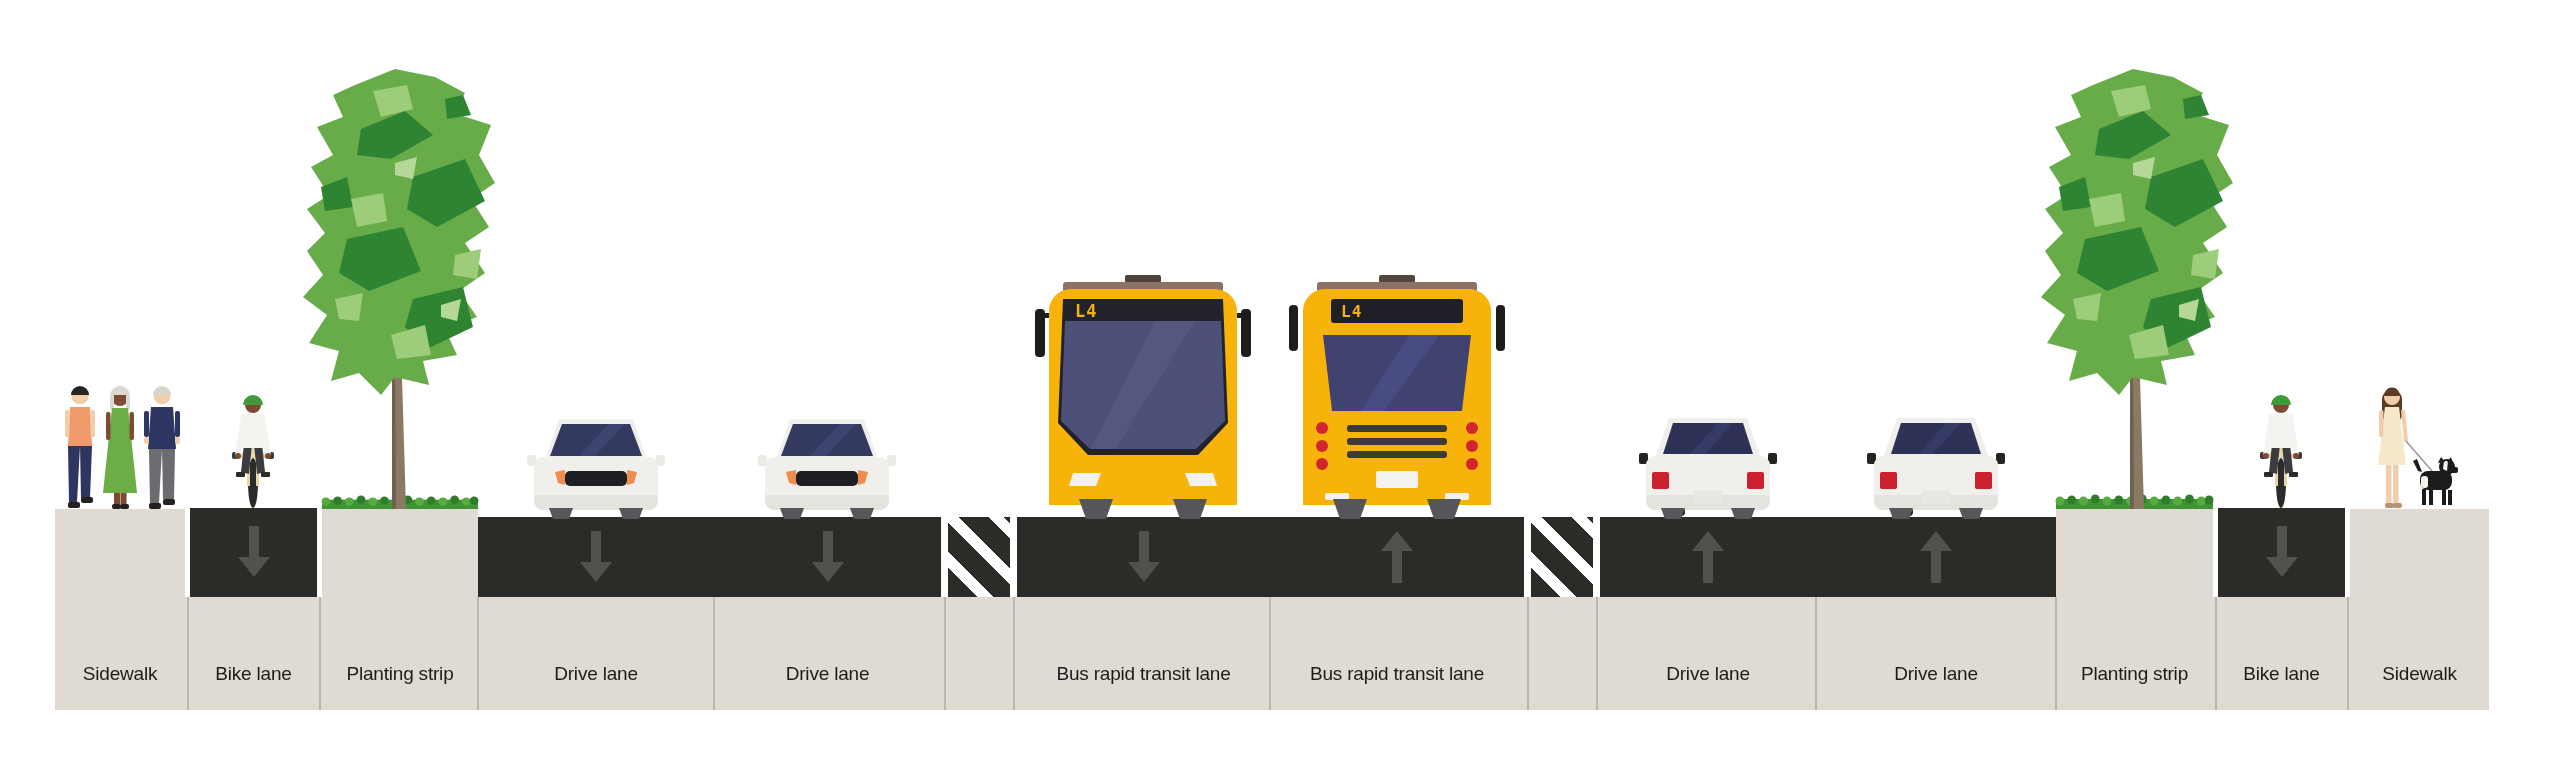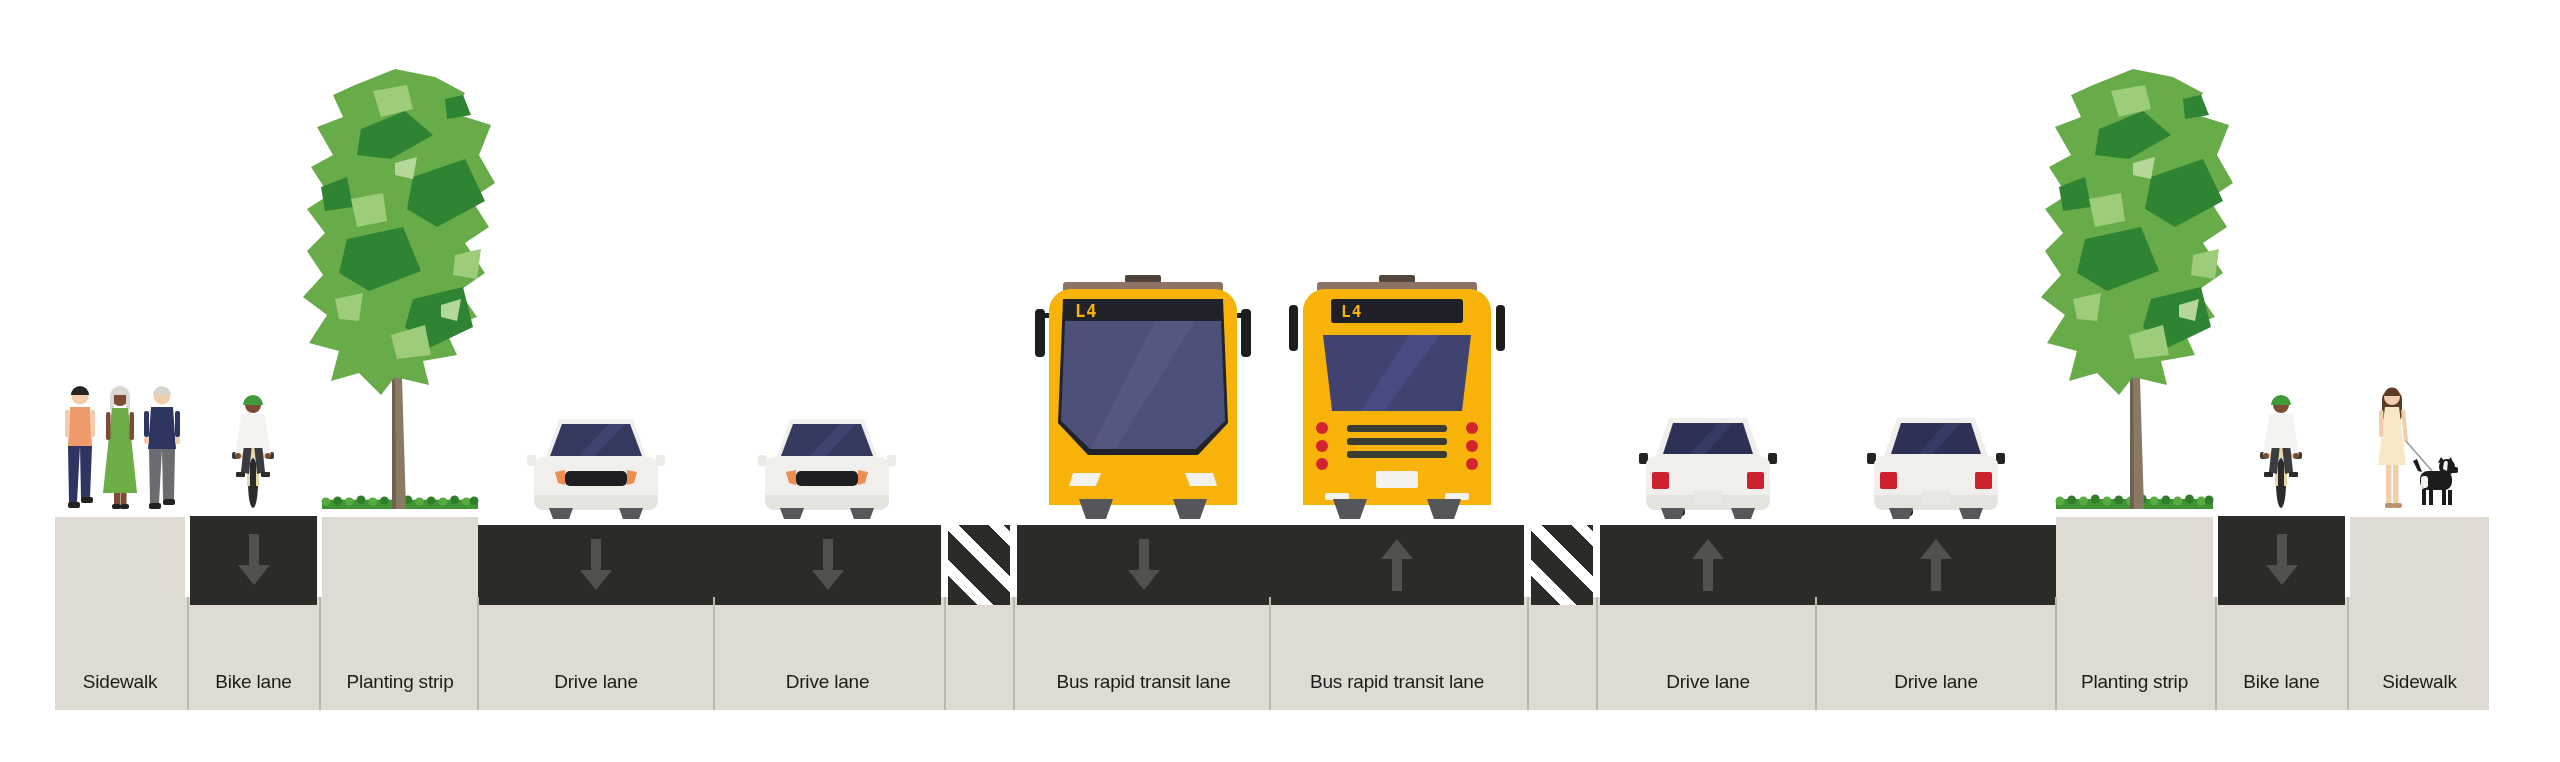--- a/index.html
+++ b/index.html
@@ -9,21 +9,21 @@
     overflow:hidden;
     background:var(--sky,#ffffff);
     font-family:"Liberation Sans", sans-serif;
   }
   .ground-bar{
     position:absolute;
     background:var(--ground,#dfdbd2);
     z-index:1;
   }
   .segment{
-    position:absolute;top:8px;height:578px;z-index:2;
+    position:absolute;top:0;height:578px;z-index:2;
   }
   .surface{position:absolute;left:0;width:100%;}
   .surface.beigetop{top:509px;height:88px;background:var(--ground,#dfdbd2);}
   .surface.bike-asphalt{top:508px;height:89px;background:var(--asphalt,#2b2c27);}
   .surface.road-asphalt{top:517px;height:80px;background:var(--asphalt,#2b2c27);}
   .surface.buffer-stripes{
     top:517px;height:80px;
     background-color:var(--asphalt,#2b2c27);
     background-image:repeating-linear-gradient(45deg, transparent 0 21px, var(--stripe,#ffffff) 21px 32px);
   }

